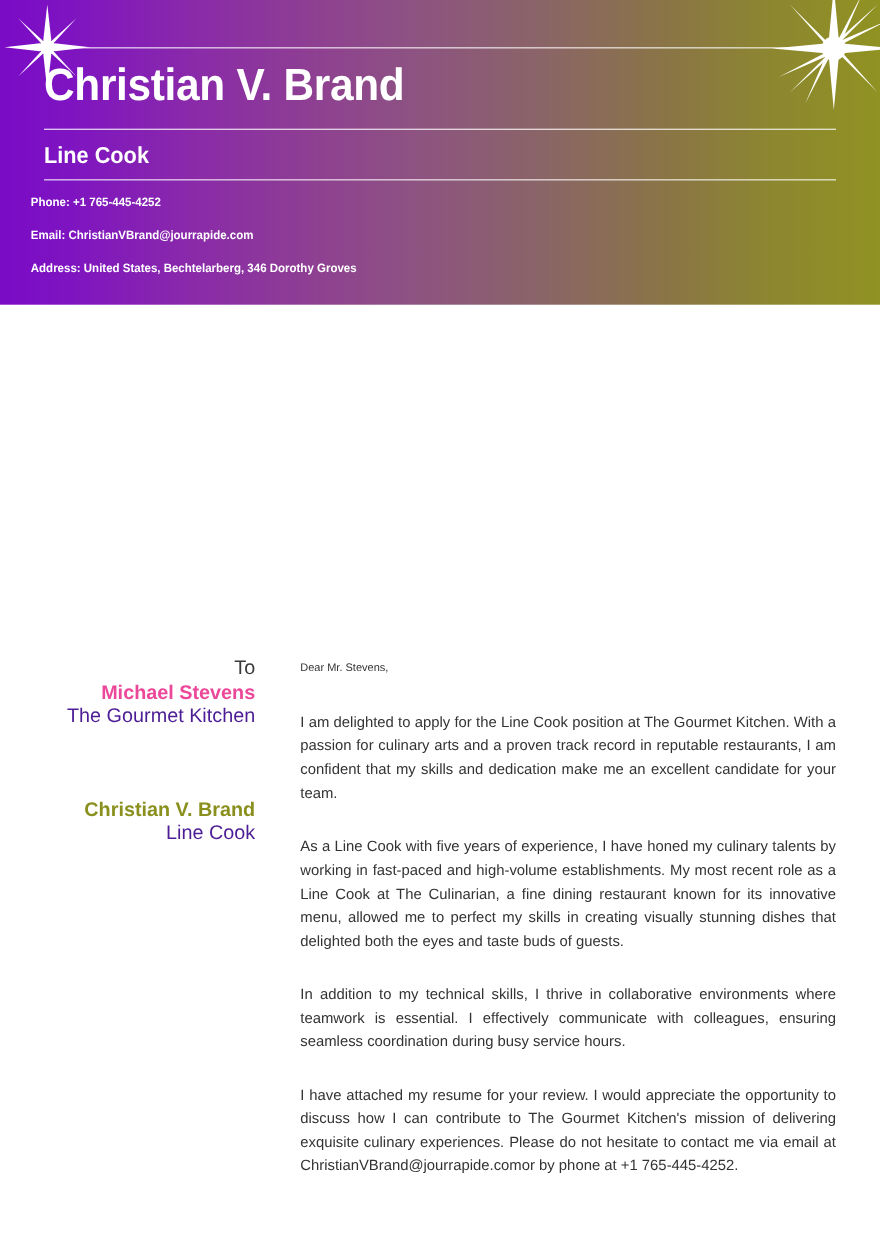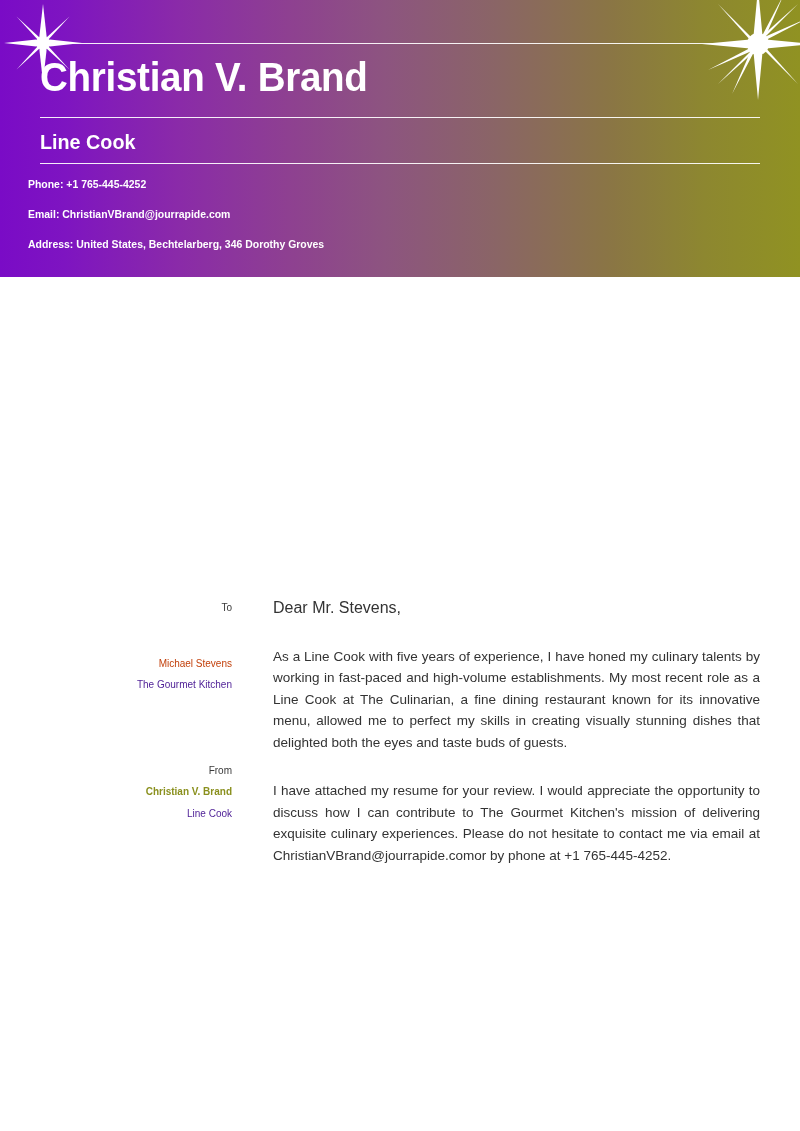--- a/index.html
+++ b/index.html
@@ -106,47 +106,46 @@
     position: relative;
     padding: 0;
   }
 
   .meta-col {
     position: absolute;
     left: 0px;
     top: 320px;
     width: 232px;
     text-align: right;
-    font-size: 10px;
+    font-size: 18px;
     line-height: 21.5px;
     color: #3a3a3a;
   }
   .meta-block { margin-bottom: 0; }
   .meta-gap { height: 64px; }
   .meta-label { color: #3a3a3a; }
   .meta-name-to {
-    color: #c2410c;
-    font-weight: 400;
-    margin-top: 34px;
+    color: #ec4899;
+    font-weight: 700;
   }
   .meta-name-from {
     color: #8a901e;
     font-weight: 700;
   }
   .meta-sub { color: #4c1d95; }
 
   .content-col {
     position: absolute;
     left: 273px;
     top: 320px;
     width: 487px;
   }
   .salutation {
     margin: 0 0 27px 0;
-    font-size: 16px;
+    font-size: 10px;
     line-height: 21.5px;
     color: #333333;
   }
   .para {
     margin: 0 0 27px 0;
     font-size: 13.5px;
     line-height: 21.5px;
     color: #333333;
     text-align: justify;
     hyphens: auto;
@@ -216,26 +215,27 @@
   <div class="meta-col">
     <div class="meta-block">
       <div class="meta-label">To</div>
       <div class="meta-name-to">Michael Stevens</div>
       <div class="meta-sub">The Gourmet Kitchen</div>
     </div>
 
     <div class="meta-gap"></div>
 
     <div class="meta-block">
-      <div class="meta-label">From</div>
       <div class="meta-name-from">Christian V. Brand</div>
       <div class="meta-sub">Line Cook</div>
     </div>
   </div>
 
   <div class="content-col">
     <p class="salutation">Dear Mr. Stevens,</p>
 
+    <p class="para">I am delighted to apply for the Line Cook position at The Gourmet Kitchen. With a passion for culinary arts and a proven track record in reputable restaurants, I am confident that my skills and dedication make me an excellent candidate for your team.</p>
     <p class="para">As a Line Cook with five years of experience, I have honed my culinary talents by working in fast-paced and high-volume establishments. My most recent role as a Line Cook at The Culinarian, a fine dining restaurant known for its innovative menu, allowed me to perfect my skills in creating visually stunning dishes that delighted both the eyes and taste buds of guests.</p>
+    <p class="para">In addition to my technical skills, I thrive in collaborative environments where teamwork is essential. I effectively communicate with colleagues, ensuring seamless coordination during busy service hours.</p>
     <p class="para">I have attached my resume for your review. I would appreciate the opportunity to discuss how I can contribute to The Gourmet Kitchen's mission of delivering exquisite culinary experiences. Please do not hesitate to contact me via email at ChristianVBrand@jourrapide.comor by phone at +1 765-445-4252.</p>
 
   </div>
 </div>
 
 </body></html>

